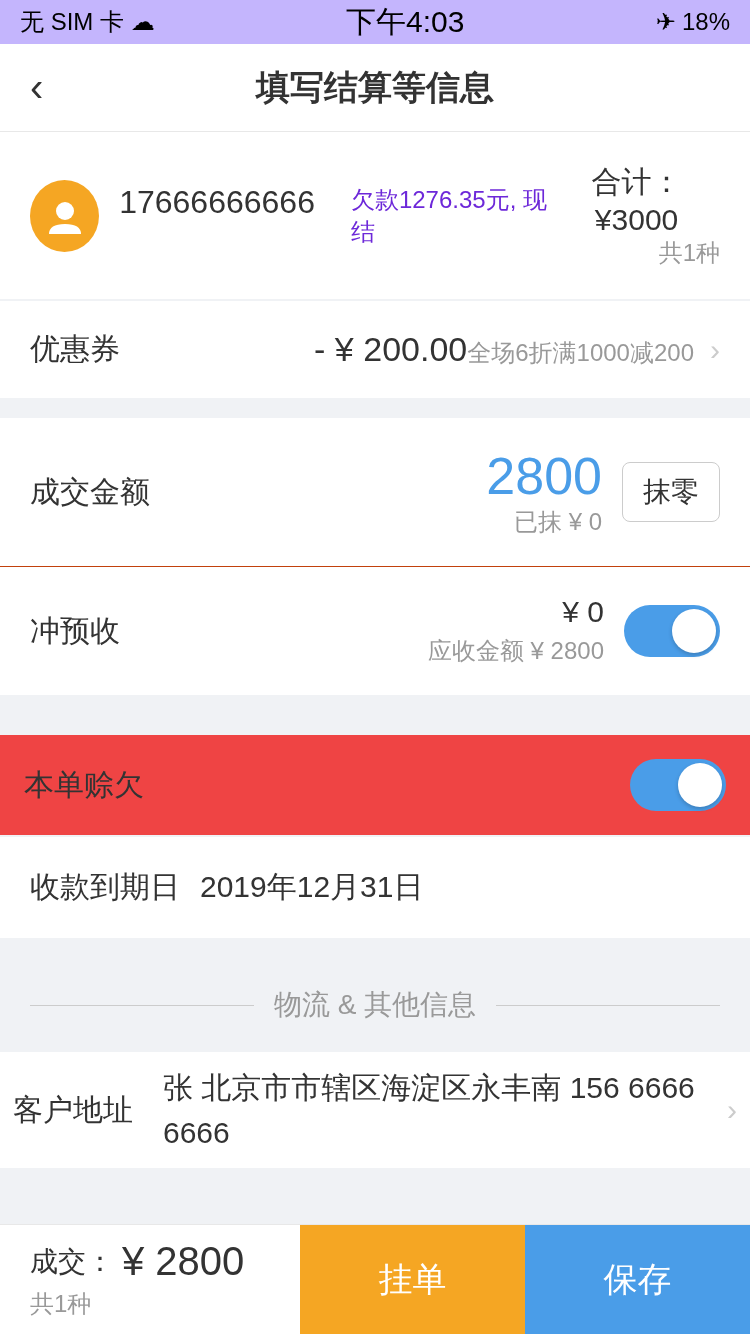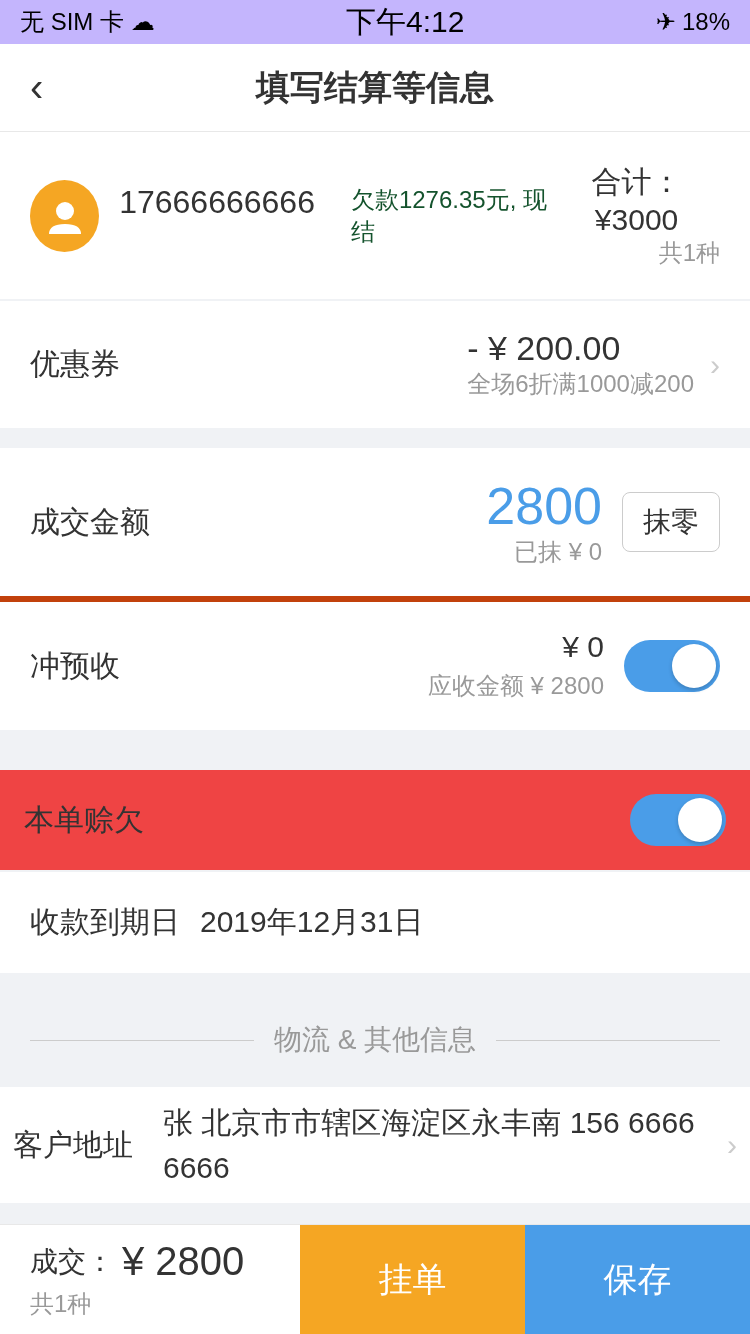--- a/index.html
+++ b/index.html
@@ -79,39 +79,39 @@
       align-items: center;
       justify-content: center;
     }
     .avatar-icon {
       width: 40px;
       height: 40px;
       fill: #fff;
     }
     .customer-info { display: flex; gap: 24px; }
     .customer-phone { font-size: 32px; font-weight: 500; color: #333; }
-    .customer-debt { font-size: 24px; color: #14532d; margin-left: 12px; }
+    .customer-debt { font-size: 24px; color: #6d28d9; margin-left: 12px; }
     .customer-right { text-align: right; }
     .total-amount { font-size: 30px; color: #333; text-align: center; }
     .total-count { font-size: 24px; color: #999; }
 
     
     .coupon-row {
       background: #fff;
       margin-top: 2px;
       padding: 28px 30px;
       display: flex;
       align-items: center;
       justify-content: space-between;
     }
     .coupon-label { font-size: 30px; color: #333; }
     .coupon-right { display: flex; align-items: center; gap: 10px; }
     .coupon-amount { font-size: 34px; color: #333; }
     .coupon-desc { font-size: 24px; color: #999; text-align: right; }
-    .coupon-text-wrap { display: flex; flex-direction: column; }
+    .coupon-text-wrap { display: flex; flex-direction: row; align-items: flex-end; }
     .chevron-right {
       color: #ccc;
       font-size: 30px;
       margin-left: 6px;
     }
 
     
     .section-divider {
       height: 20px;
       background: #f0f2f5;
@@ -121,21 +121,21 @@
     .form-section {
       background: #fff;
       margin-top: 0;
     }
 
     .form-row {
       padding: 28px 30px;
       display: flex;
       align-items: center;
       justify-content: space-between;
-      border-bottom: 6px solid #c2410c;
+      border-bottom: 1px solid #c2410c;
     }
     .form-row:last-child { border-bottom: none; }
 
     .form-label { font-size: 30px; color: #333; }
     .form-value-blue { font-size: 52px; color: #4a9de8; font-weight: 500; }
 
     .transaction-right {
       display: flex;
       align-items: center;
       gap: 20px;
@@ -284,21 +284,21 @@
       height: 150px;
     }
   </style>
 </head>
 <body>
 
 <div class="status-bar">
   <div class="status-left">
     <span>无 SIM 卡 ☁</span>
   </div>
-  <div class="status-center">下午4:12</div>
+  <div class="status-center">下午4:03</div>
   <div class="status-right">
     <span>✈</span>
     <span>18%</span>
   </div>
 </div>
 
 <div class="nav-bar">
   <span class="nav-back">‹</span>
   <span class="nav-title">填写结算等信息</span>
 </div>

